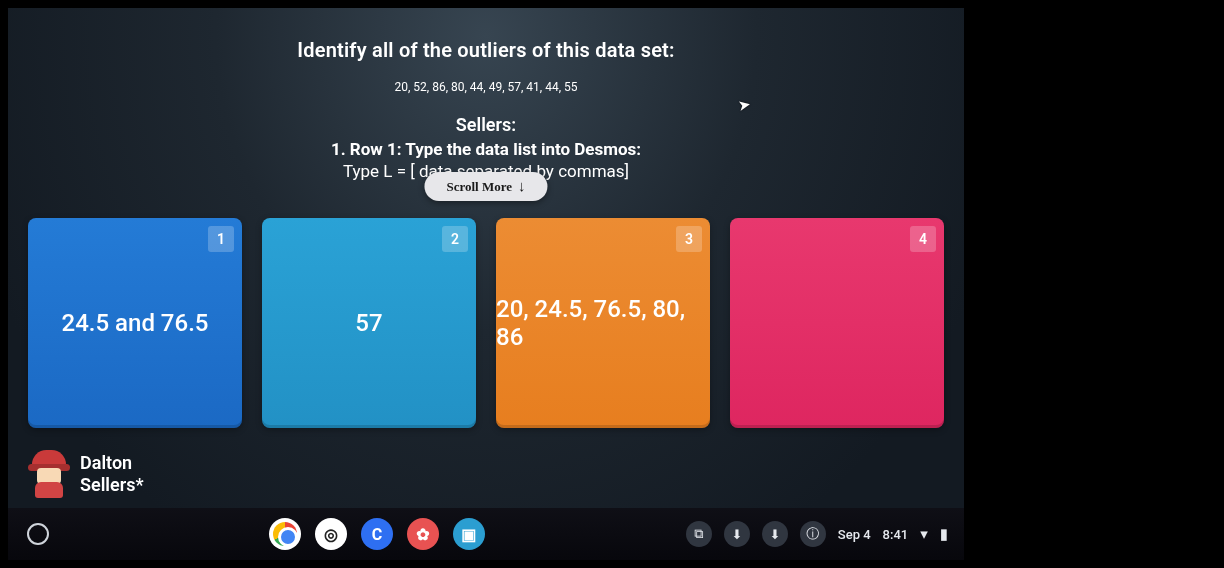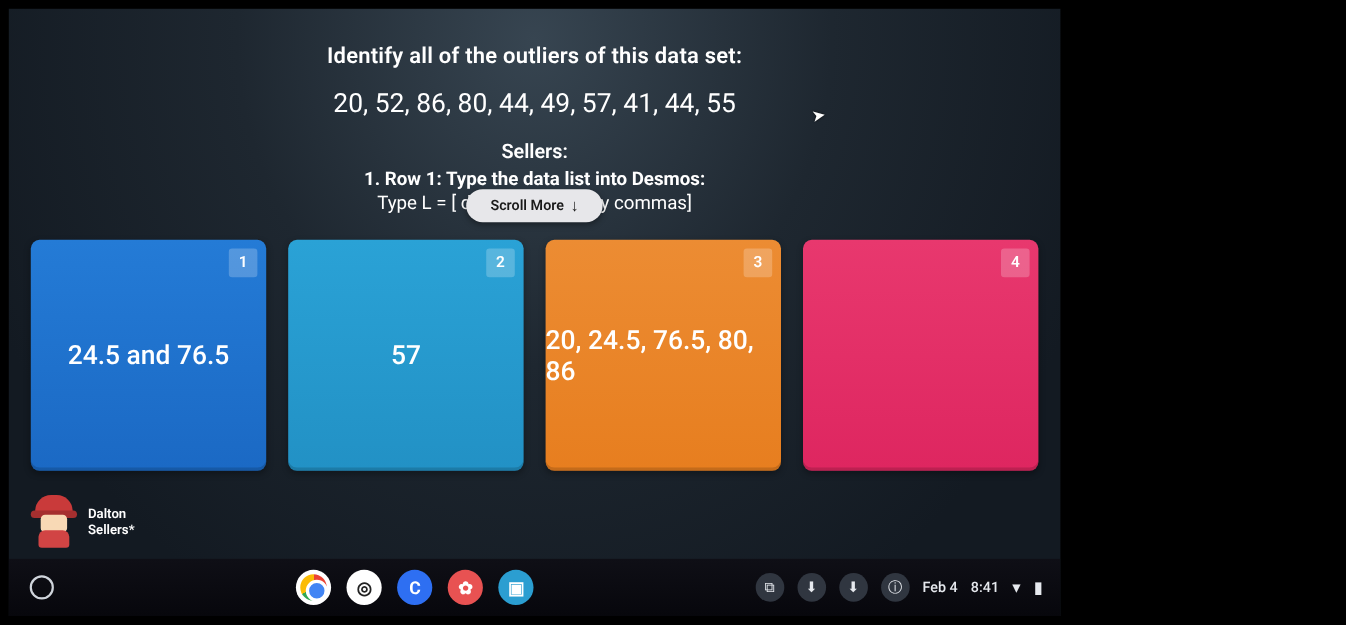--- a/index.html
+++ b/index.html
@@ -10,30 +10,31 @@
     position:absolute; left:8px; top:8px; width:956px; height:552px;
     background:radial-gradient(ellipse at 50% 5%, #374551 0%, #1e2730 40%, #131a22 80%);
     overflow:hidden;
   }
 
   .question-area {
     position:absolute; top:30px; left:0; width:100%;
     color:#fff; text-align:center;
   }
   .q-prompt { font-size:20px; font-weight:600; letter-spacing:.2px; }
-  .q-data { font-size:24px; margin-top:18px; }
+  .q-data { font-size:12px; margin-top:18px; }
   .q-sub1 { font-size:18px; margin-top:20px; font-weight:600; }
   .q-sub2 { font-size:17px; margin-top:4px;font-weight:bold; }
   .q-sub3 { font-size:17px; margin-top:2px; }
 
   .scroll-more {
     position:absolute; top:164px; left:50%; transform:translateX(-50%);
     background:#e7e7ea; color:#1a1a1a; font-size:13px; font-weight:600;
     padding:6px 22px; border-radius:16px; display:flex; align-items:center; gap:6px;
     box-shadow:0 2px 6px rgba(0,0,0,.4);
+    font-family:Liberation Serif, serif;
   }
   .scroll-more .arrow { font-size:15px; font-weight:700; }
 
   .answers {
     position:absolute; top:210px; left:20px; right:20px;
     display:flex; gap:20px;
   }
   .card {
     flex:1; height:210px; border-radius:8px; position:relative;
     display:flex; align-items:center; justify-content:center;
@@ -54,21 +55,21 @@
 
   .player-bar {
     position:absolute; left:20px; bottom:62px;
     display:flex; align-items:center; gap:10px; color:#fff;
   }
   .avatar { width:42px; height:48px; position:relative; }
   .avatar .cap { position:absolute; top:0; left:4px; width:34px; height:18px; background:#c93a3a; border-radius:16px 16px 4px 4px; }
   .avatar .brim { position:absolute; top:14px; left:0; width:42px; height:7px; background:#a52f2f; border-radius:4px; }
   .avatar .face { position:absolute; top:18px; left:9px; width:24px; height:16px; background:#f8d9b5; border-radius:4px; }
   .avatar .body { position:absolute; top:32px; left:7px; width:28px; height:16px; background:#d14444; border-radius:6px 6px 3px 3px; }
-  .player-name { font-size:12px; line-height:1.2; font-weight:600; }
+  .player-name { font-size:18px; line-height:1.2; font-weight:600; }
 
   .taskbar {
     position:absolute; left:0; right:0; bottom:0; height:52px;
     background:linear-gradient(#0f0f16,#07070c);
     display:flex; align-items:center;
   }
   .tb-left { width:60px; display:flex; justify-content:center; }
   .tb-launcher {
     width:22px; height:22px; border:2px solid #cfd4db; border-radius:50%;
   }
@@ -169,20 +170,20 @@
       <div class="tb-icon ic-round-white">◎</div>
       <div class="tb-icon ic-blue">C</div>
       <div class="tb-icon ic-red">✿</div>
       <div class="tb-icon ic-teal">▣</div>
     </div>
     <div class="tb-right">
       <div class="tray-ic">⧉</div>
       <div class="tray-ic">⬇</div>
       <div class="tray-ic">⬇</div>
       <div class="tray-ic">ⓘ</div>
-      <span class="tray-text">Feb 4</span>
+      <span class="tray-text">Sep 4</span>
       <span class="tray-text">8:41</span>
       <span class="wifi">▾</span>
       <span class="batt">▮</span>
     </div>
   </div>
 
 </div>
 
 </body></html>

